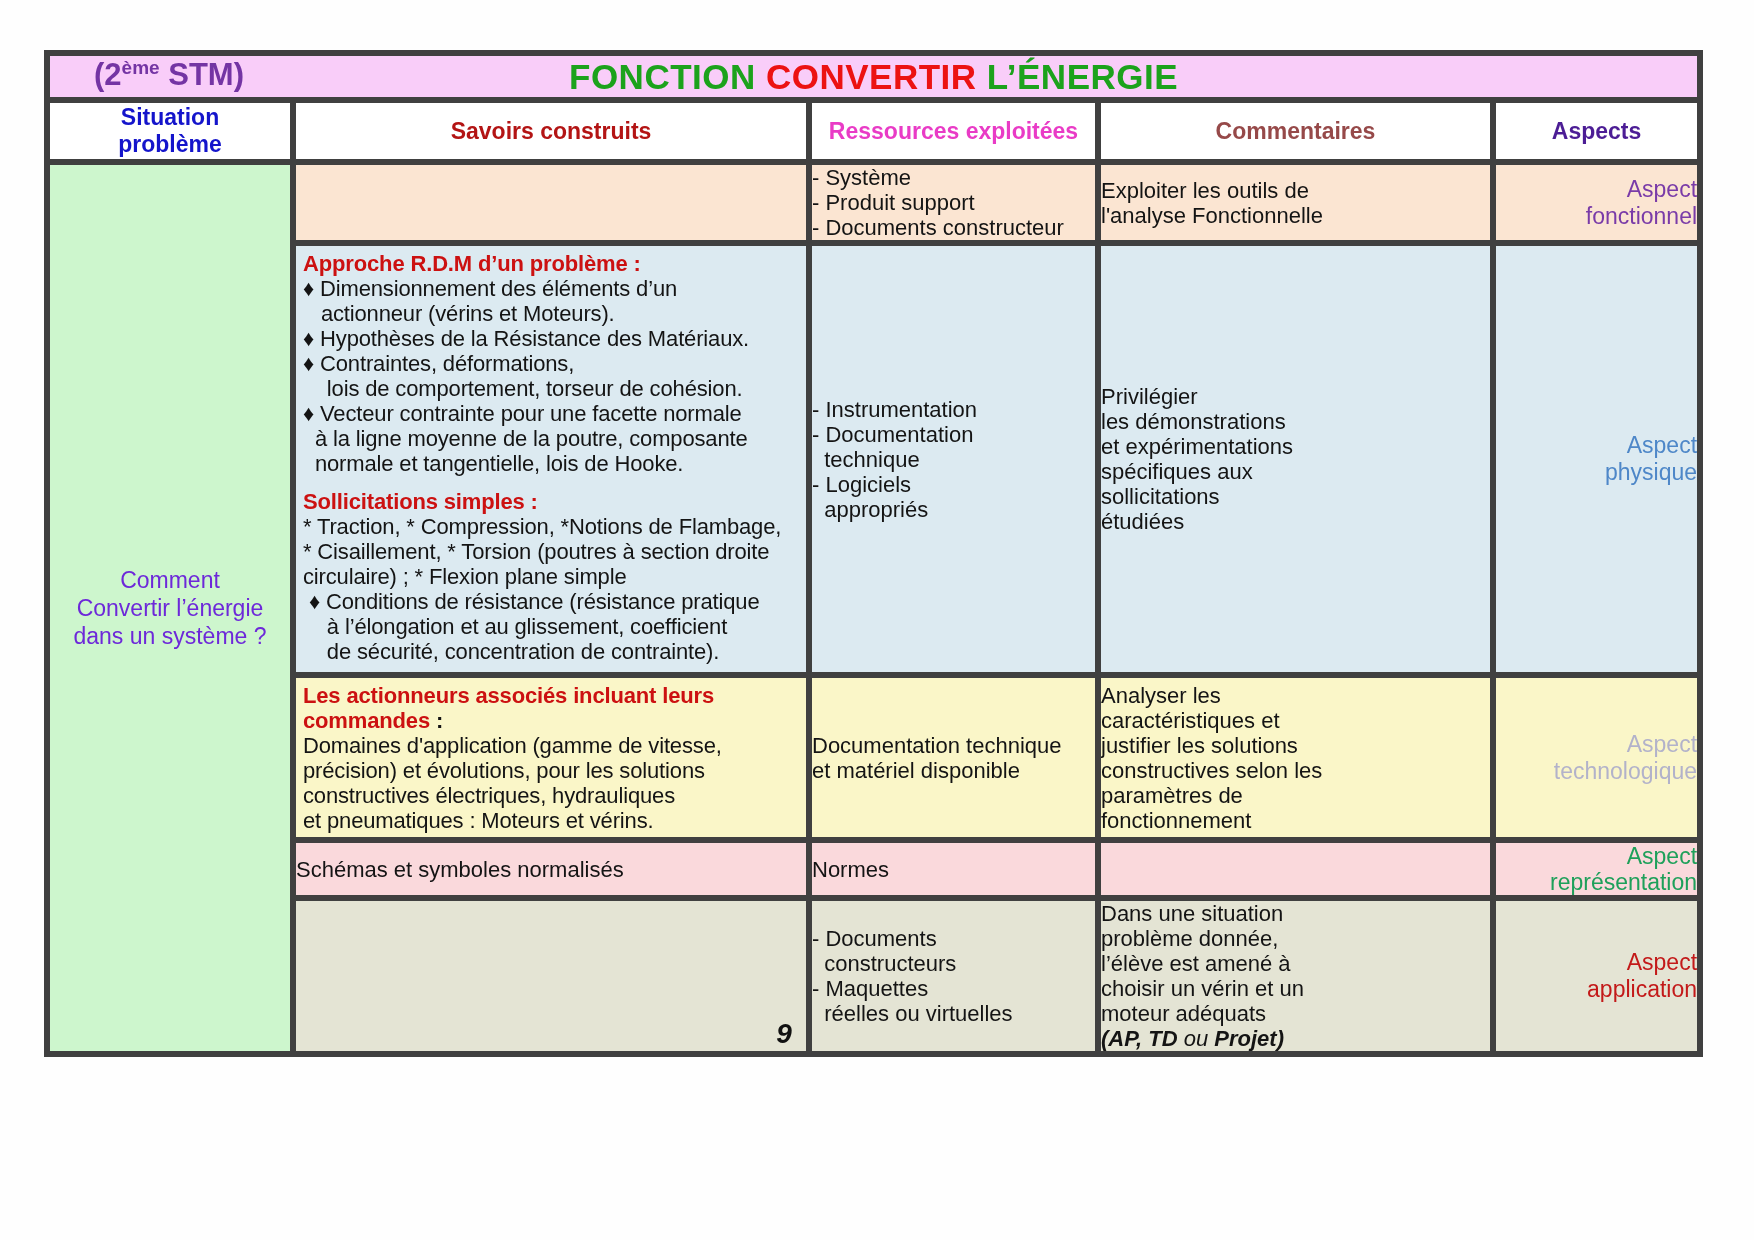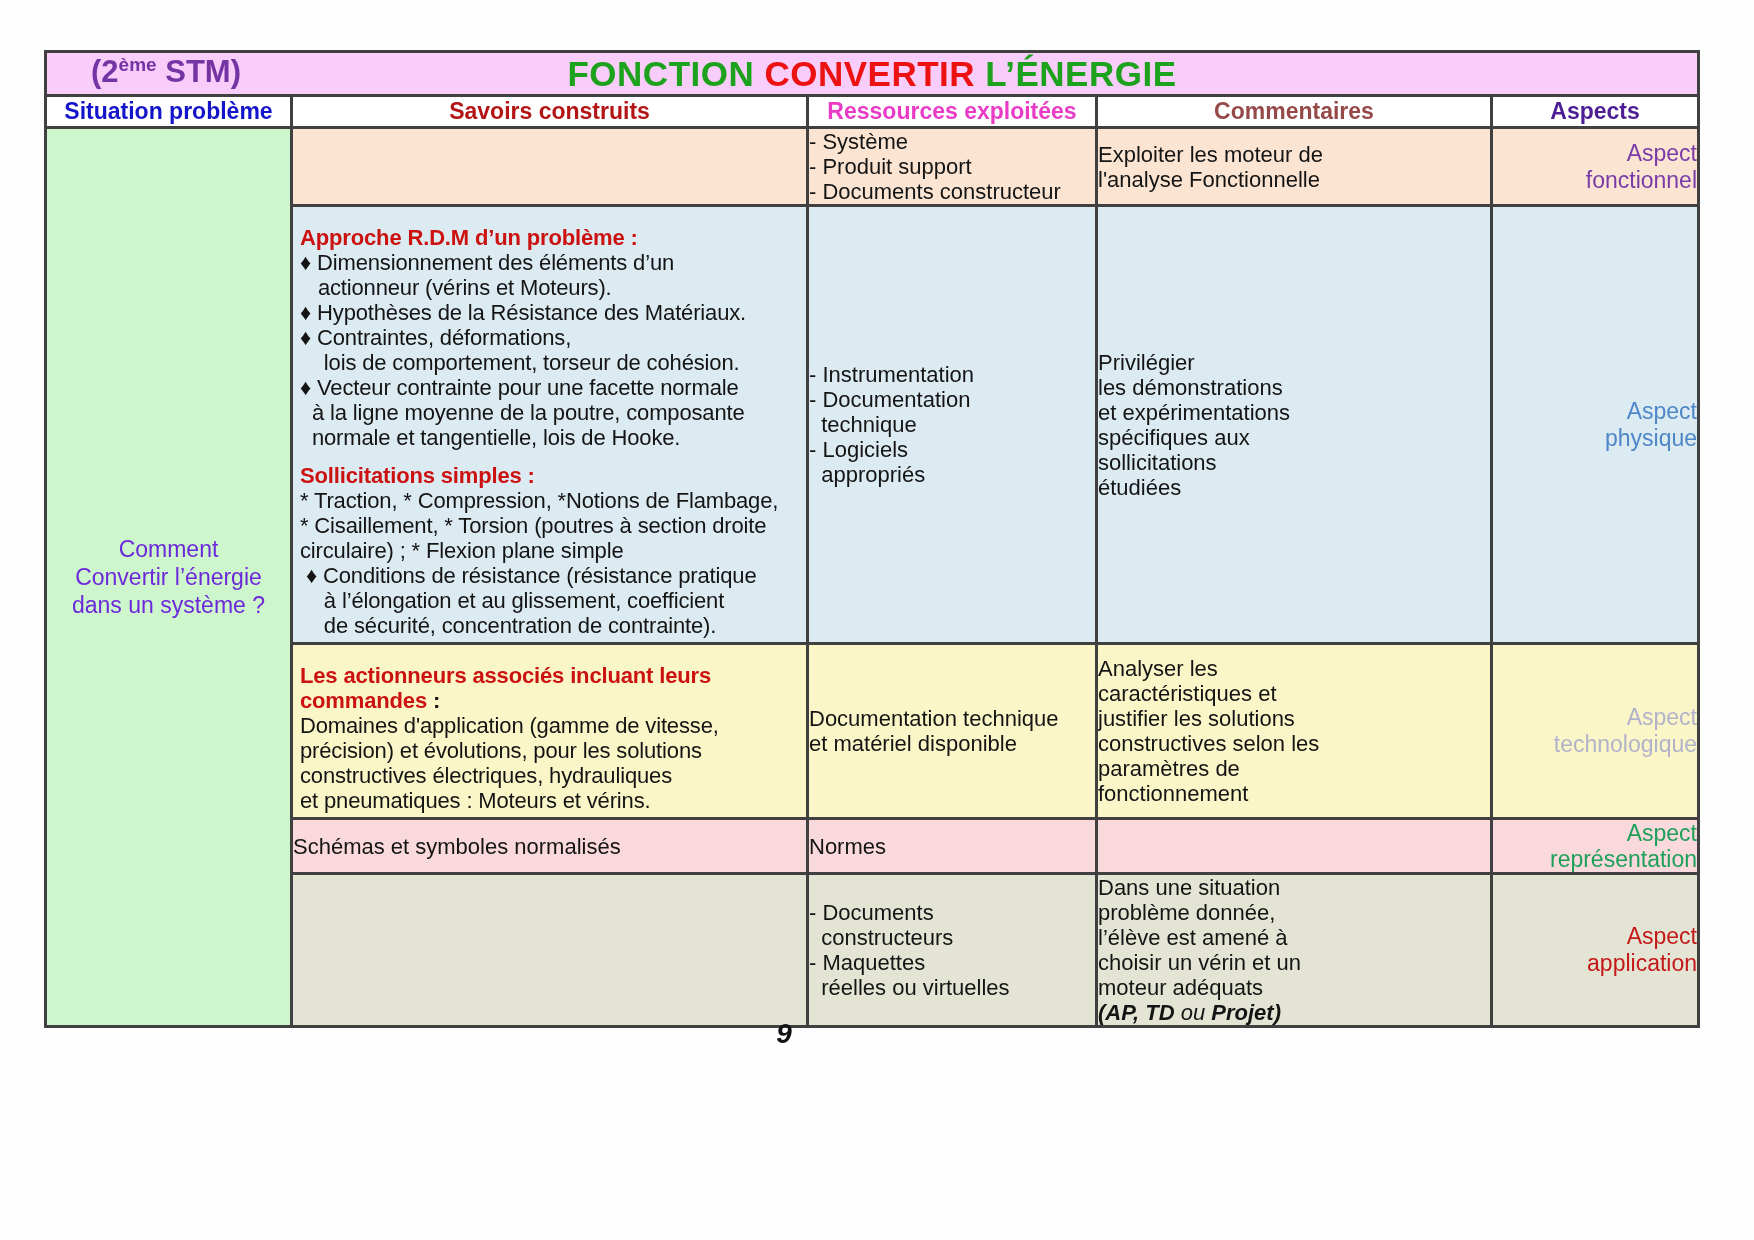--- a/index.html
+++ b/index.html
@@ -1,20 +1,20 @@
 <!DOCTYPE html>
 <html lang="fr"><head>
 <meta charset="utf-8">
 <style>
   html,body{margin:0;padding:0;background:#ffffff;}
   body{width:1754px;height:1240px;overflow:hidden;font-family:"Liberation Sans",sans-serif;}
   .page{position:relative;width:1754px;height:1240px;background:#fefefe;}
 
   table.main{position:absolute;left:44px;top:50px;width:1653px;border-collapse:collapse;table-layout:fixed;}
-  table.main td, table.main th{border:3px solid #404040;padding:0;overflow:hidden;}
+  table.main td, table.main th{border:6px solid #404040;padding:0;overflow:hidden;}
 
   
   .title-cell{background:#F9CDF9;height:41px;position:relative;vertical-align:middle;}
   .class-label{position:absolute;left:44px;top:1px;font-size:31px;font-weight:bold;color:#7434A4;white-space:nowrap;}
   .class-label sup{font-size:19px;}
   .main-title{text-align:center;font-size:35px;font-weight:bold;letter-spacing:.5px;white-space:nowrap;border-radius:12px;}
   .t-green{color:#1CA21C;}
   .t-red{color:#EC1212;}
 
   
@@ -32,21 +32,21 @@
 
   .bg-peach{background:#FBE5D2;}
   .bg-blue{background:#DCEAF1;}
   .bg-yellow{background:#FAF6C8;}
   .bg-pink{background:#FAD9DC;}
   .bg-beige{background:#E4E4D4;}
 
   .pad-l{padding-left:10px;padding-right:2px;}
   .v-top{vertical-align:top;}
 
-  .savoirs-block{padding:18px 2px 4px 7px;letter-spacing:-0.15px;}
+  .savoirs-block{padding:5px 2px 4px 7px;letter-spacing:-0.15px;}
   .red-head{color:#CC1111;font-weight:bold;}
   .blk-gap{margin-top:13px;}
   .colon-black{color:#141414;font-weight:bold;}
 
   .aspect{ text-align:right;font-size:23px;line-height:27px;font-weight:normal;}
   .a-fonctionnel{color:#7A3BA8;}
   .a-physique{color:#4E87C8;}
   .a-technologique{color:#B2B2CA;}
   .a-representation{color:#1EA05A;}
   .a-application{color:#C31919;}
@@ -87,21 +87,21 @@
     </tr>
 
     <tr style="height:76px">
       <td class="situation-cell pre" rowspan="5">Comment
 Convertir l’énergie
 dans un système ?</td>
       <td class="cell bg-peach"></td>
       <td class="cell bg-peach pre pad-l">- Système
 - Produit support
 - Documents constructeur</td>
-      <td class="cell bg-peach pre pad-l">Exploiter les moteur de
+      <td class="cell bg-peach pre pad-l">Exploiter les outils de
 l'analyse Fonctionnelle</td>
       <td class="cell bg-peach aspect pre a-fonctionnel">Aspect
 fonctionnel</td>
     </tr>
 
     <tr style="height:432px">
       <td class="cell bg-blue v-top">
         <div class="savoirs-block">
           <div class="red-head">Approche R.D.M d’un problème :</div>
           <div class="pre">♦ Dimensionnement des éléments d’un

